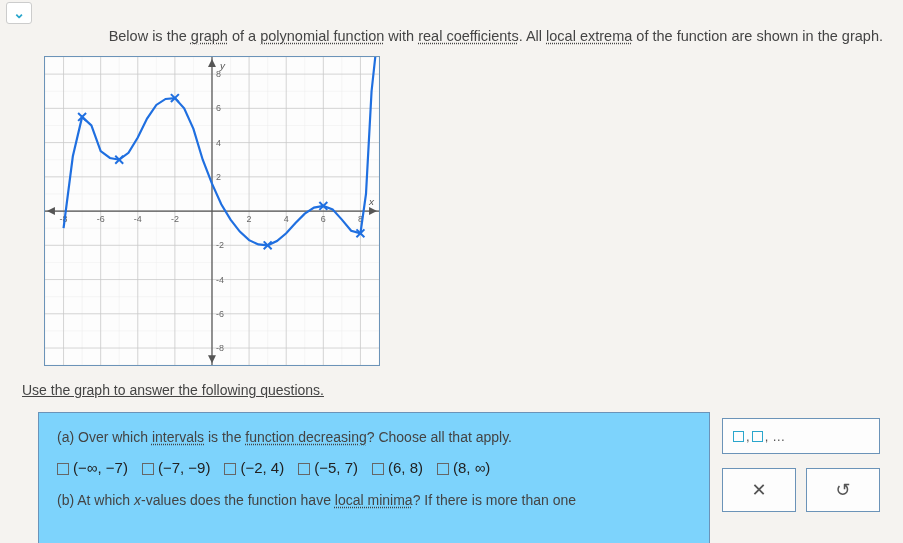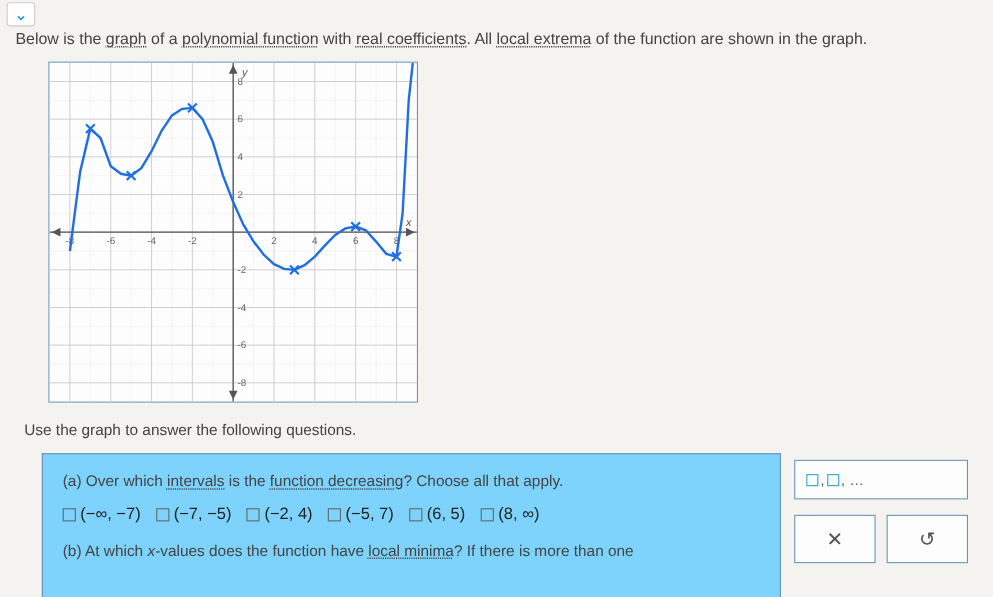--- a/index.html
+++ b/index.html
@@ -23,35 +23,37 @@
     display:flex; align-items:center; justify-content:center;
     color: #2aa6cc;
     font-weight: bold;
     cursor: pointer;
   }
   .prompt-line {
     position: absolute;
     top: 28px; left: 14px; right: 20px;
     font-size: 14.5px;
     color: #444;
+    text-align: right;
   }
   .ul { text-decoration: underline dotted; text-underline-offset: 2px; color:#444; }
   .graph-box {
     position: absolute;
     top: 56px; left: 44px;
     width: 336px; height: 310px;
     border: 1px solid #6b93b8;
     background: #fdfdfd;
   }
   .graph-box svg { display:block; }
   .sub-instr {
     position: absolute;
     top: 382px; left: 22px;
     font-size: 14px;
     color: #444;
+    text-decoration: underline;
   }
   .answer-panel {
     position: absolute;
     top: 412px; left: 38px;
     width: 672px;
     border: 1px solid #6b93b8;
     border-bottom: none;
     background: #7dd3fc;
     padding: 16px 18px 8px 18px;
     height: 144px;
@@ -197,24 +199,24 @@
 </div>
 
 <div class="sub-instr">Use the graph to answer the following questions.</div>
 
 <div class="answer-panel">
   <div class="part-a">
     <span>(a) Over which </span><span class="ul">intervals</span><span> is the </span><span class="ul">function decreasing</span><span>? Choose all that apply.</span>
   </div>
   <div class="choices" id="choices-row">
       <span class="choice-txt"><span class="cb"></span><span>(−∞, −7)</span></span>
-      <span class="choice-txt"><span class="cb"></span><span>(−7, −5)</span></span>
+      <span class="choice-txt"><span class="cb"></span><span>(−7, −9)</span></span>
       <span class="choice-txt"><span class="cb"></span><span>(−2, 4)</span></span>
       <span class="choice-txt"><span class="cb"></span><span>(−5, 7)</span></span>
-      <span class="choice-txt"><span class="cb"></span><span>(6, 5)</span></span>
+      <span class="choice-txt"><span class="cb"></span><span>(6, 8)</span></span>
       <span class="choice-txt"><span class="cb"></span><span>(8, ∞)</span></span>
     </div>
   <div class="part-b">
     <span>(b) At which </span><span style="font-style:italic">x</span><span>-values does the function have </span><span class="ul">local minima</span><span>? If there is more than one</span>
   </div>
 </div>
 
 <div class="tool-panel">
   <div class="tool-top">
     <span class="mini-box"></span>

